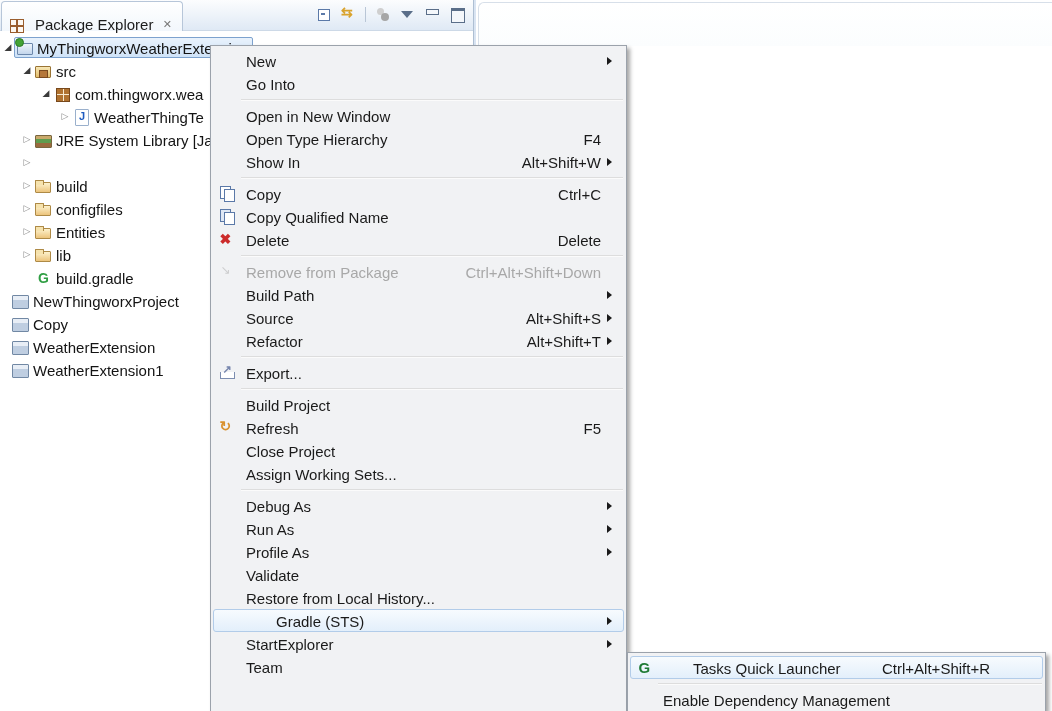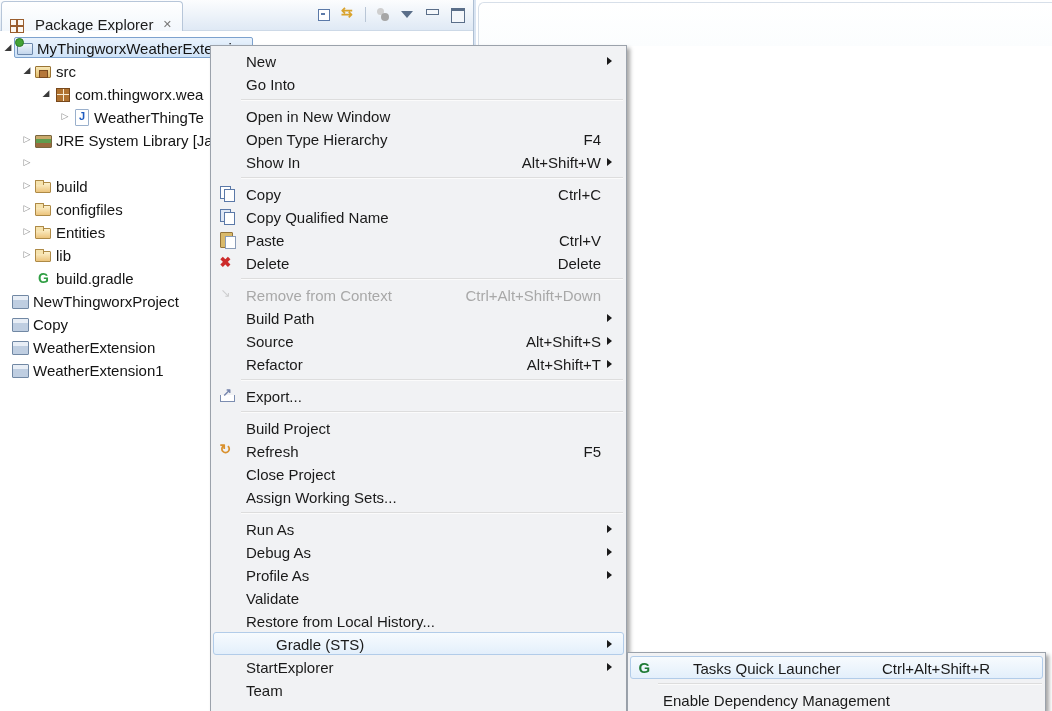--- a/index.html
+++ b/index.html
@@ -323,40 +323,32 @@
     <div class="menu-item">
       <span class="mi-gutter">
         <span class="mic ic-copy-qualified"></span>
       </span>
       <span class="mi-label">Copy Qualified Name</span>
       <span class="mi-shortcut"></span>
       <span class="mi-arrowbox"></span>
     </div>
     <div class="menu-item">
       <span class="mi-gutter">
-        <span class="mic ic-paste"></span>
-      </span>
-      <span class="mi-label">Paste</span>
-      <span class="mi-shortcut">Ctrl+V</span>
-      <span class="mi-arrowbox"></span>
-    </div>
-    <div class="menu-item">
-      <span class="mi-gutter">
         <span class="mic ic-delete"></span>
       </span>
       <span class="mi-label">Delete</span>
       <span class="mi-shortcut">Delete</span>
       <span class="mi-arrowbox"></span>
     </div>
     <div class="mi-sep"></div>
     <div class="menu-item disabled">
       <span class="mi-gutter">
         <span class="mic ic-remove-context"></span>
       </span>
-      <span class="mi-label">Remove from Context</span>
+      <span class="mi-label">Remove from Package</span>
       <span class="mi-shortcut">Ctrl+Alt+Shift+Down</span>
       <span class="mi-arrowbox"></span>
     </div>
     <div class="menu-item">
       <span class="mi-gutter"></span>
       <span class="mi-label">Build Path</span>
       <span class="mi-shortcut"></span>
       <span class="mi-arrowbox">
         <span class="mi-arrow"></span>
       </span>
@@ -409,29 +401,29 @@
     </div>
     <div class="menu-item">
       <span class="mi-gutter"></span>
       <span class="mi-label">Assign Working Sets...</span>
       <span class="mi-shortcut"></span>
       <span class="mi-arrowbox"></span>
     </div>
     <div class="mi-sep"></div>
     <div class="menu-item">
       <span class="mi-gutter"></span>
+      <span class="mi-label">Debug As</span>
+      <span class="mi-shortcut"></span>
+      <span class="mi-arrowbox">
+        <span class="mi-arrow"></span>
+      </span>
+    </div>
+    <div class="menu-item">
+      <span class="mi-gutter"></span>
       <span class="mi-label">Run As</span>
-      <span class="mi-shortcut"></span>
-      <span class="mi-arrowbox">
-        <span class="mi-arrow"></span>
-      </span>
-    </div>
-    <div class="menu-item">
-      <span class="mi-gutter"></span>
-      <span class="mi-label">Debug As</span>
       <span class="mi-shortcut"></span>
       <span class="mi-arrowbox">
         <span class="mi-arrow"></span>
       </span>
     </div>
     <div class="menu-item">
       <span class="mi-gutter"></span>
       <span class="mi-label">Profile As</span>
       <span class="mi-shortcut"></span>
       <span class="mi-arrowbox">

